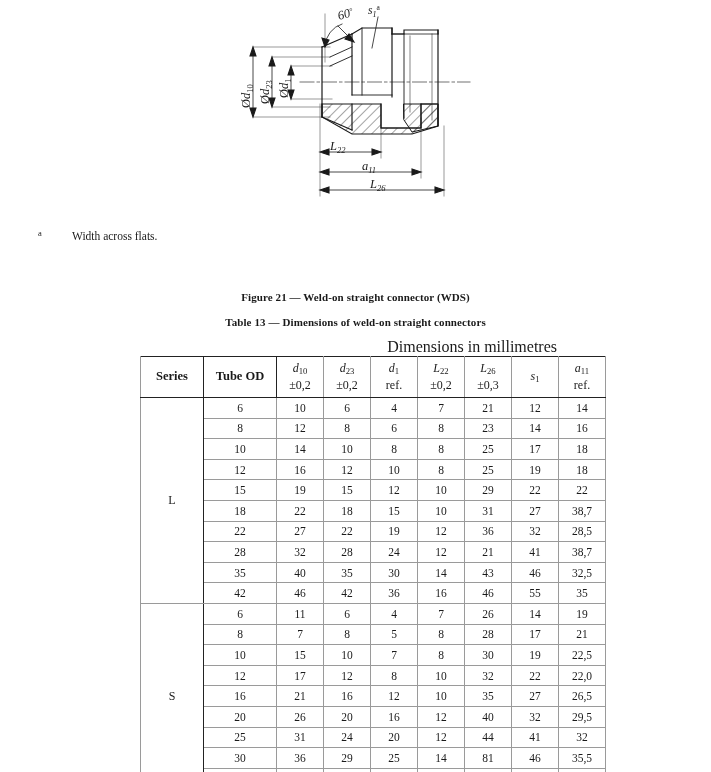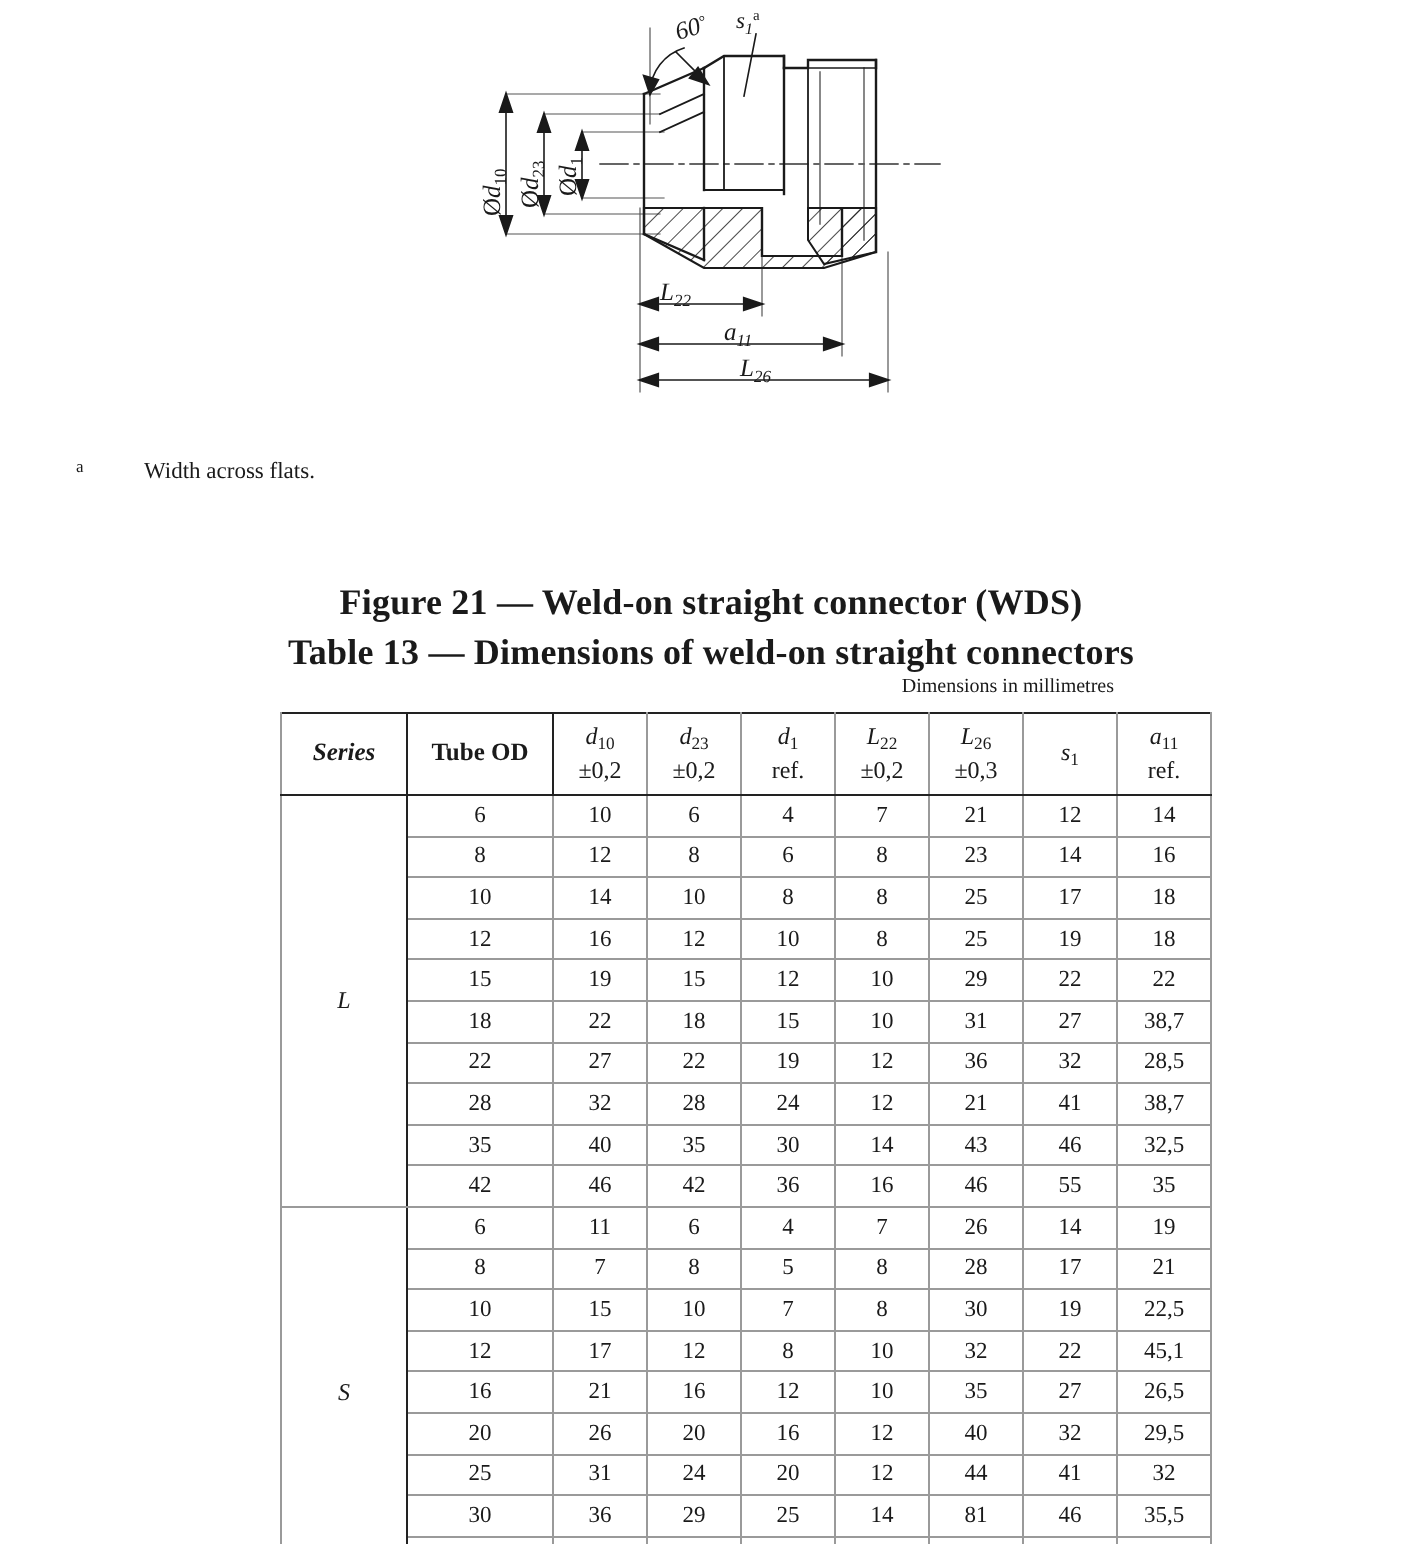--- a/index.html
+++ b/index.html
@@ -46,34 +46,34 @@
     left: 72px;
     top: 2px;
   }
 
   
   .caption {
     position: absolute;
     width: 711px;
     text-align: center;
     font-weight: bold;
-    font-size: 18px;
+    font-size: 11px;
     letter-spacing: .1px;
   }
   #figure-caption { top: 291px; }
   #table-caption  { top: 316px; }
 
   
   #dimensions-note {
     position: absolute;
     left: 0;
     top: 338px;
     width: 557px;
     text-align: right;
-    font-size: 10px;
+    font-size: 16px;
   }
 
   
   #dimensions-table {
     position: absolute;
     left: 140px;
     top: 356px;
     border-collapse: collapse;
     font-size: 11.5px;
     background: #fff;
@@ -107,21 +107,21 @@
     font-size: 12px;
   }
   #dimensions-table tbody tr.series-start td {
     border-top: 1.4px solid #222;
   }
   #dimensions-table thead th.series-head,
   #dimensions-table thead th.tube-head {
     border-right: 1.4px solid #222;
   }
 
-  .col-series { width: 62px; font-style: italic; }
+  .col-series { width: 62px; }
   .col-tube   { width: 72px; }
   .col-num    { width: 46px; }
 
   .hdr-sym { display: block; }
   .hdr-tol { display: block; }
 
   sub { font-size: 0.72em; vertical-align: -0.28em; }
   .ital { font-style: italic; }
 </style>
 </head>
@@ -444,21 +444,21 @@
         <td class="col-num">22,5</td>
       </tr>
       <tr>
         <td class="col-tube">12</td>
         <td class="col-num">17</td>
         <td class="col-num">12</td>
         <td class="col-num">8</td>
         <td class="col-num">10</td>
         <td class="col-num">32</td>
         <td class="col-num">22</td>
-        <td class="col-num">45,1</td>
+        <td class="col-num">22,0</td>
       </tr>
       <tr>
         <td class="col-tube">16</td>
         <td class="col-num">21</td>
         <td class="col-num">16</td>
         <td class="col-num">12</td>
         <td class="col-num">10</td>
         <td class="col-num">35</td>
         <td class="col-num">27</td>
         <td class="col-num">26,5</td>

